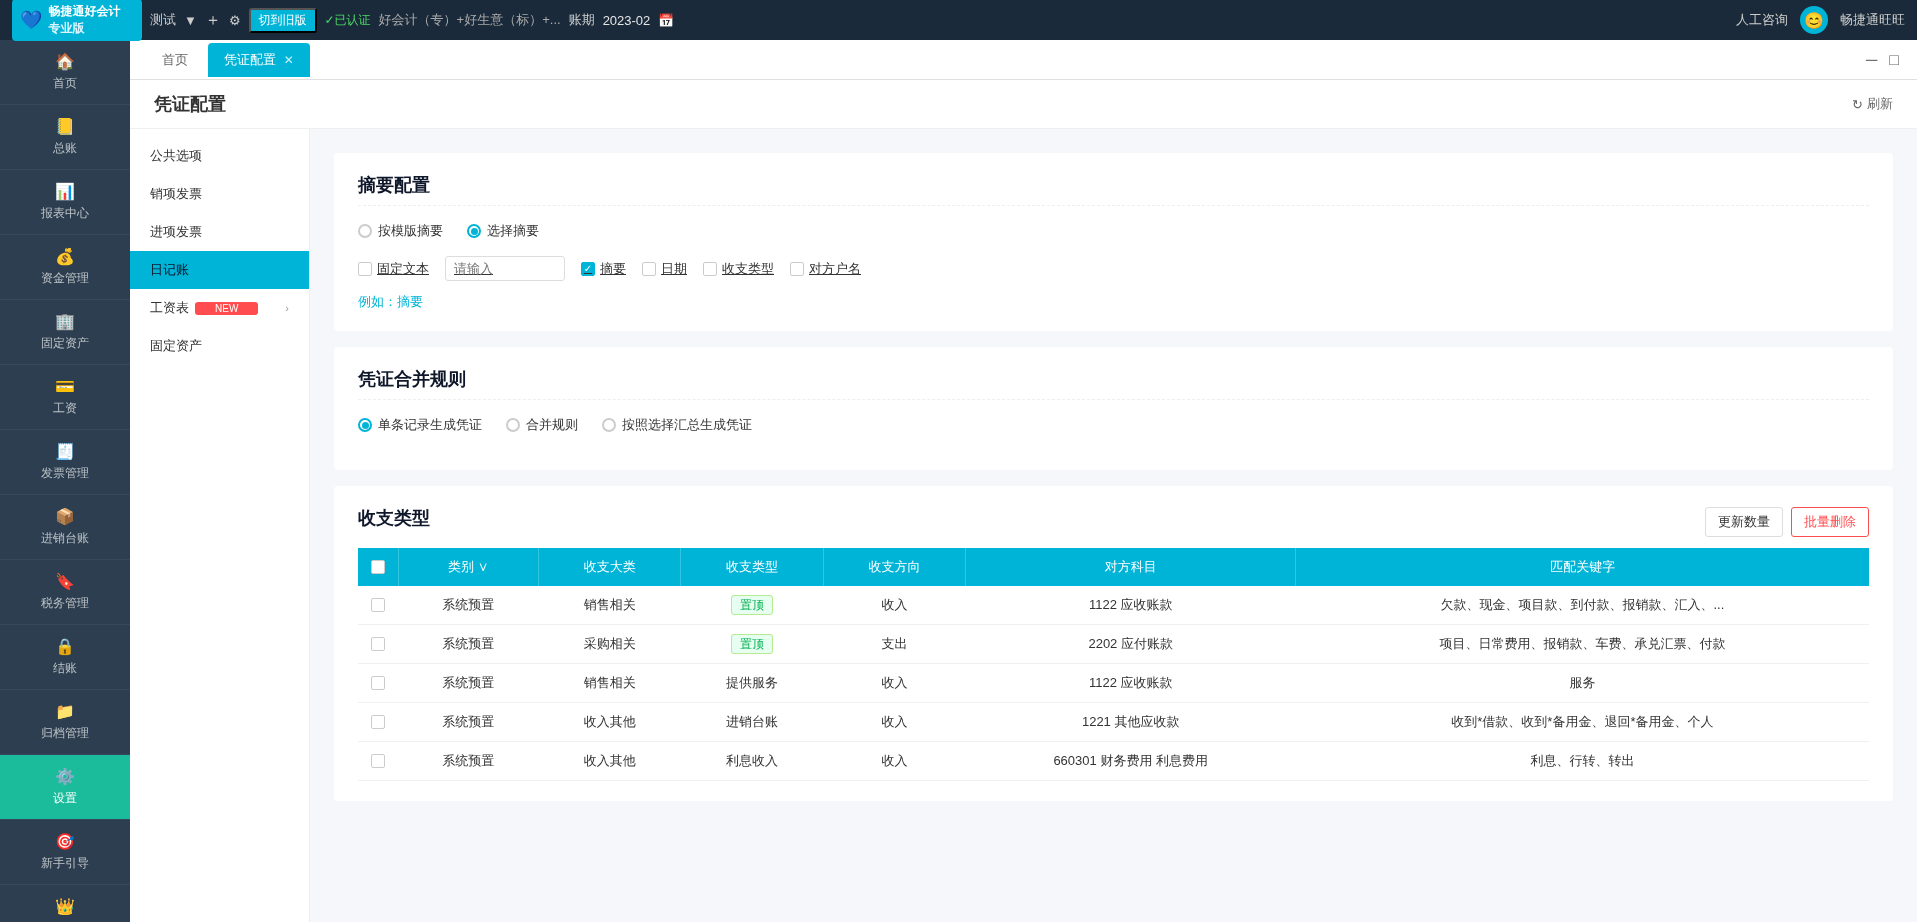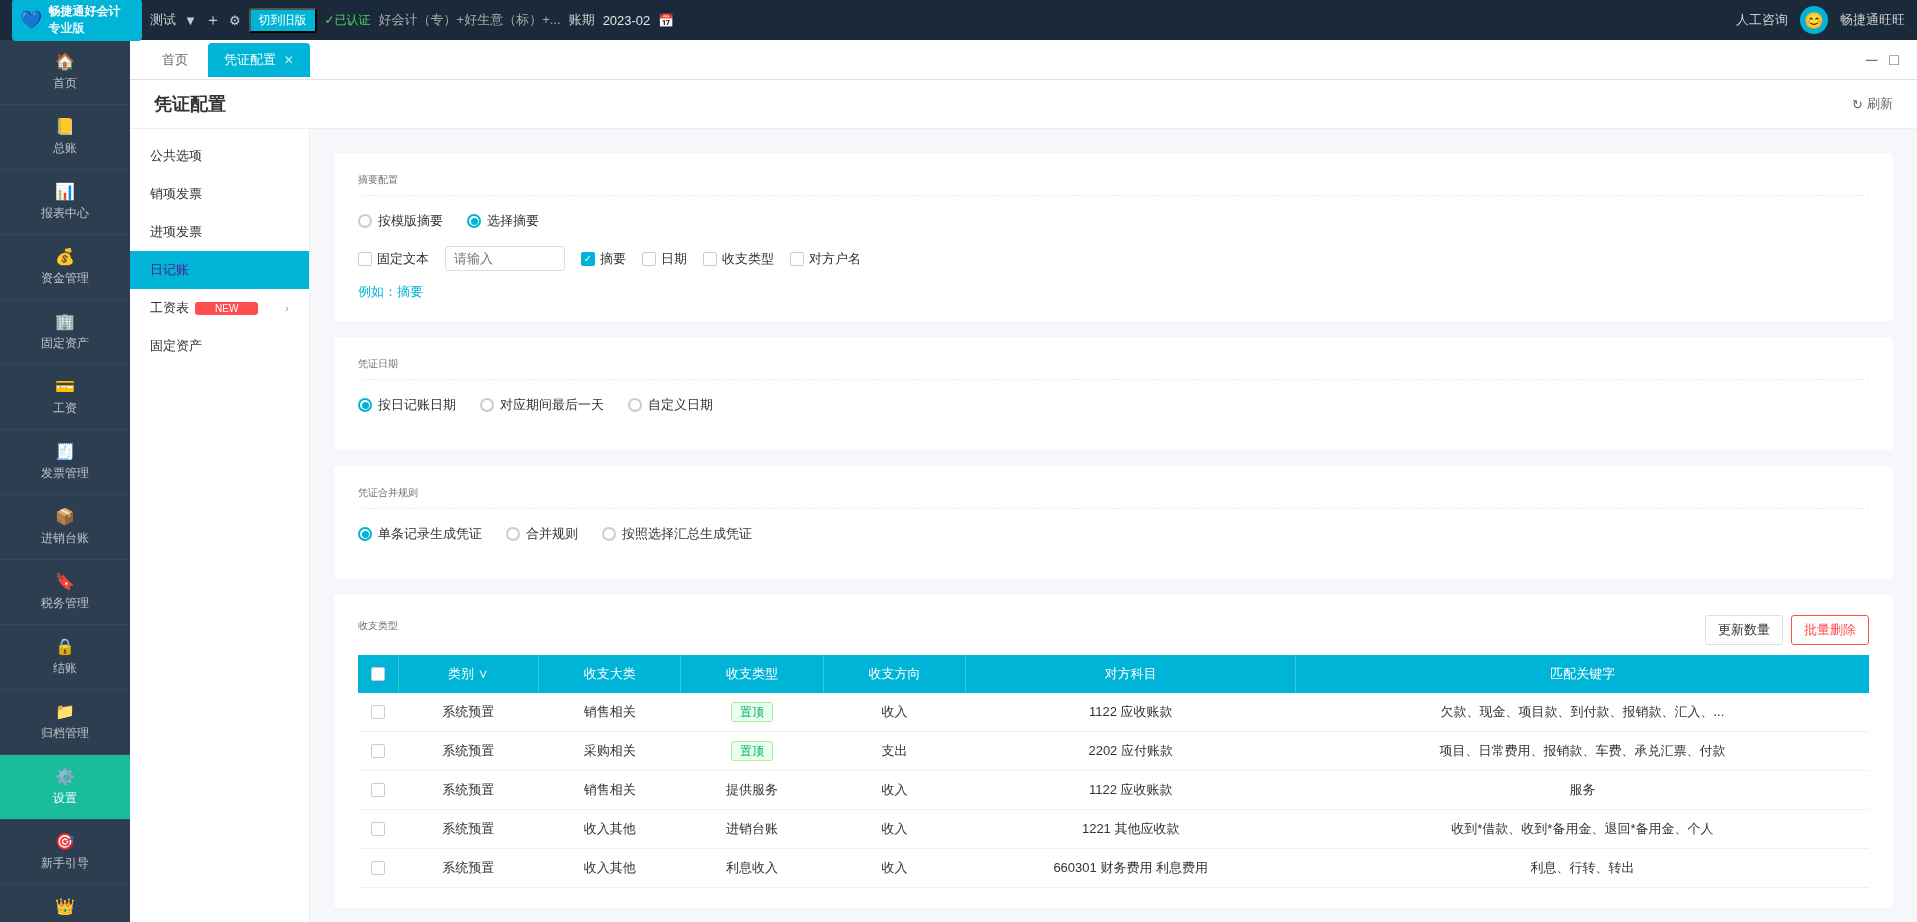--- a/index.html
+++ b/index.html
@@ -178,21 +178,21 @@
       padding: 10px 20px;
       cursor: pointer;
       font-size: 13px;
       color: #333;
       display: flex;
       align-items: center;
       gap: 6px;
     }
     .left-nav-item.active {
       background: #00b4d8;
-      color: #4c1d95;
+      color: #0f172a;
     }
     .new-badge {
       background: #ff4d4f;
       color: white;
       font-size: 10px;
       padding: 1px 20px;
       border-radius: 3px;
     }
     .chevron-icon { font-size: 11px; color: #999; margin-left: auto; }
 
@@ -205,23 +205,23 @@
     }
 
     
     .section {
       background: #fff;
       padding: 20px 24px;
       margin-bottom: 16px;
       border-radius: 4px;
     }
     .section-title {
-      font-size: 10px;
-      font-weight: normal;
-      color: #737373;
+      font-size: 18px;
+      font-weight: bold;
+      color: #0f172a;
       margin-bottom: 16px;
       padding-bottom: 8px;
       border-bottom: 1px dashed #eee;
     }
 
     
     .radio-group {
       display: flex;
       gap: 24px;
       align-items: center;
@@ -249,20 +249,21 @@
       background: #00b4d8;
       border-radius: 50%;
     }
 
     
     .checkbox-row {
       display: flex;
       align-items: center;
       gap: 16px;
       margin-bottom: 12px;
+      text-decoration: underline;
     }
     .checkbox-item {
       display: flex;
       align-items: center;
       gap: 5px;
       cursor: pointer;
       font-size: 13px;
     }
     .checkbox-box {
       width: 14px; height: 14px;
@@ -508,37 +509,20 @@
             <span>收支类型</span>
           </div>
           <div class="checkbox-item">
             <div class="checkbox-box"></div>
             <span>对方户名</span>
           </div>
         </div>
         <div class="example-text">例如：摘要</div>
       </div>
 
-      <div class="section">
-        <div class="section-title">凭证日期</div>
-        <div class="radio-group">
-          <div class="radio-item">
-            <div class="radio-circle checked"></div>
-            <span>按日记账日期</span>
-          </div>
-          <div class="radio-item">
-            <div class="radio-circle"></div>
-            <span>对应期间最后一天</span>
-          </div>
-          <div class="radio-item">
-            <div class="radio-circle"></div>
-            <span>自定义日期</span>
-          </div>
-        </div>
-      </div>
 
       <div class="section">
         <div class="section-title">凭证合并规则</div>
         <div class="radio-group">
           <div class="radio-item">
             <div class="radio-circle checked"></div>
             <span>单条记录生成凭证</span>
           </div>
           <div class="radio-item">
             <div class="radio-circle"></div>

